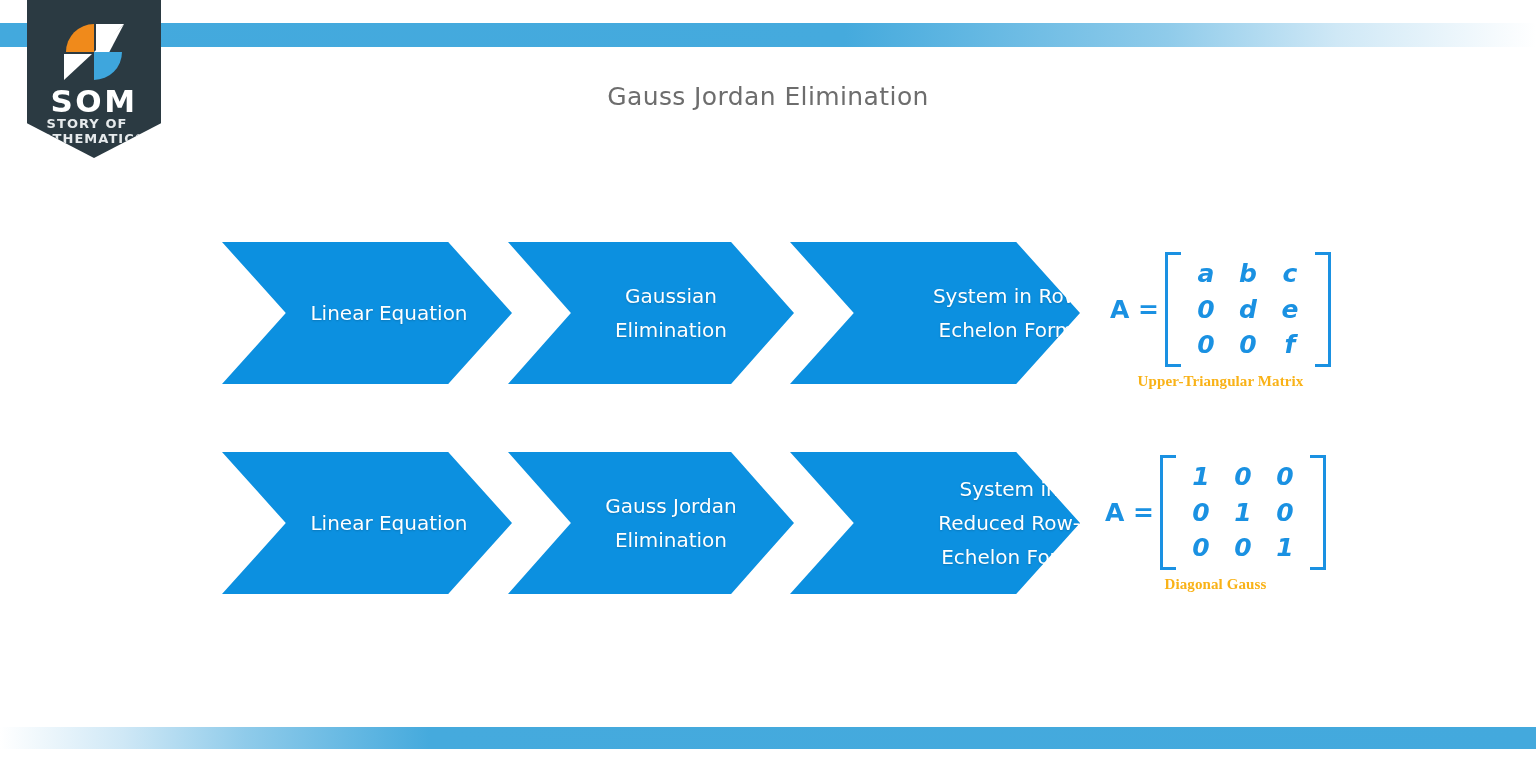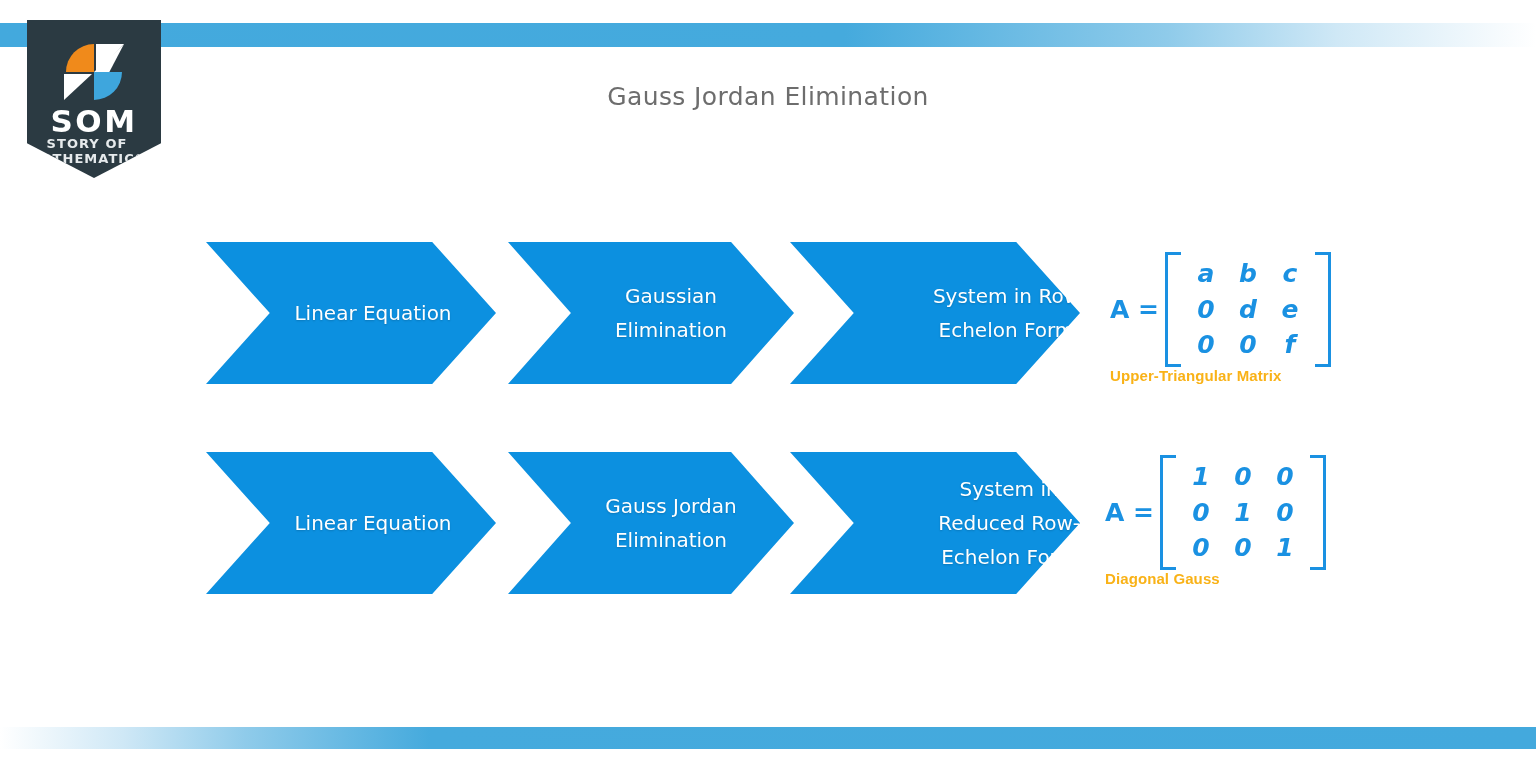--- a/index.html
+++ b/index.html
@@ -46,21 +46,20 @@
   
   .logo-badge {
     position: absolute;
     left: 27px;
     top: 0;
     width: 134px;
     height: 158px;
     background: #2b3a42;
     -webkit-clip-path: polygon(0 0, 100% 0, 100% 78%, 50% 100%, 0 78%);
     clip-path: polygon(0 0, 100% 0, 100% 78%, 50% 100%, 0 78%);
-    margin-top: 20px;
   }
   .logo-mark {
     position: absolute;
     left: 35px;
     top: 22px;
     width: 64px;
     height: 60px;
   }
   .logo-word {
     position: absolute;
@@ -122,21 +121,21 @@
   }
   .chevron-label {
     color: #ffffff;
     font-size: 20px;
     line-height: 1.7;
     text-align: center;
     white-space: pre-line;
     text-shadow: 0 1px 2px rgba(0,0,0,0.18);
     font-family: "DejaVu Sans", "Liberation Sans", sans-serif;
   }
-  .chev-1 { left: 206px; width: 290px; }
+  .chev-1 { left: 222px; width: 290px; }
   .chev-1 .chevron-label { padding-left: 44px; }
   .chev-2 { left: 508px; width: 286px; }
   .chev-2 .chevron-label { padding-left: 40px; }
   .chev-3 { left: 790px; width: 290px; justify-content: flex-end; }
   .chev-3 .chevron-label { padding-left: 44px; }
 
   
   .matrix-block { position: absolute; }
   .matrix-block.m1 { left: 1110px; top: 252px; }
   .matrix-block.m2 { left: 1105px; top: 455px; }
@@ -170,26 +169,27 @@
   .matrix-cell {
     color: #1a91e2;
     font-size: 25px;
     font-weight: 700;
     font-style: italic;
     line-height: 1.42;
     text-align: center;
     font-family: "DejaVu Sans", "Liberation Sans", sans-serif;
   }
   .matrix-caption {
-    text-align: left;
+    margin-top: 6px;
+    text-align: center;
     color: #f9b217;
     font-size: 15px;
     font-weight: 700;
     letter-spacing: 0.1px;
-    font-family: Liberation Sans, sans-serif;
+    font-family: Liberation Serif, serif;
   }
 </style>
 </head>
 <body>
 
 <div class="stripe-top"></div>
 <div class="stripe-bottom"></div>
 
 <div class="logo-badge">
   <svg class="logo-mark" viewBox="0 0 64 60">

